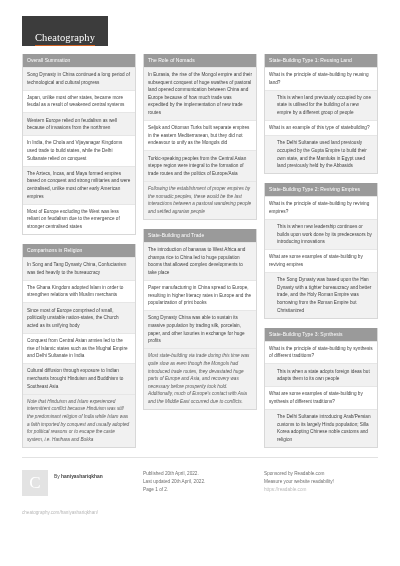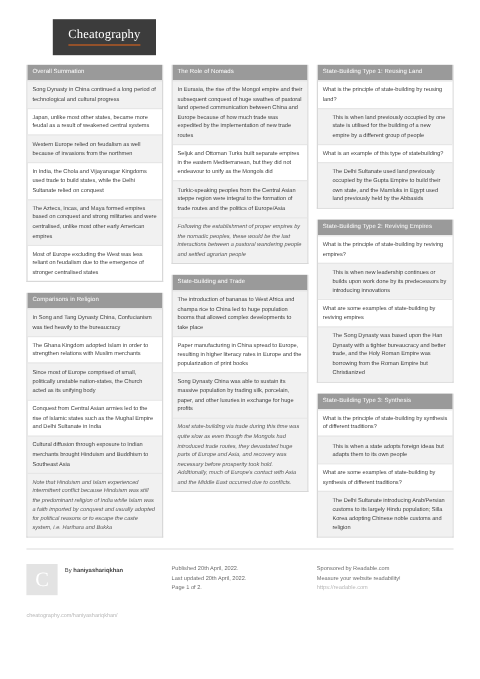--- a/index.html
+++ b/index.html
@@ -20,25 +20,24 @@
   .header {
     display: flex;
     align-items: flex-start;
     padding: 14px 22px 8px 22px;
   }
   .logo {
     width: 86px;
     height: 30px;
     background: #3c3c3c;
     display: flex;
-    align-items: center;
+    align-items: flex-end;
     justify-content: center;
     flex: 0 0 auto;
     margin-top: 2px;
-    margin-left: 22px;
   }
   .logo-text {
     color: #ffffff;
     font-family: "Liberation Serif", serif;
     font-size: 10.5px;
     letter-spacing: .1px;
     border-bottom: 1.4px solid #d06020;
     padding-bottom: 1px;
     line-height: 1.1;
   }

